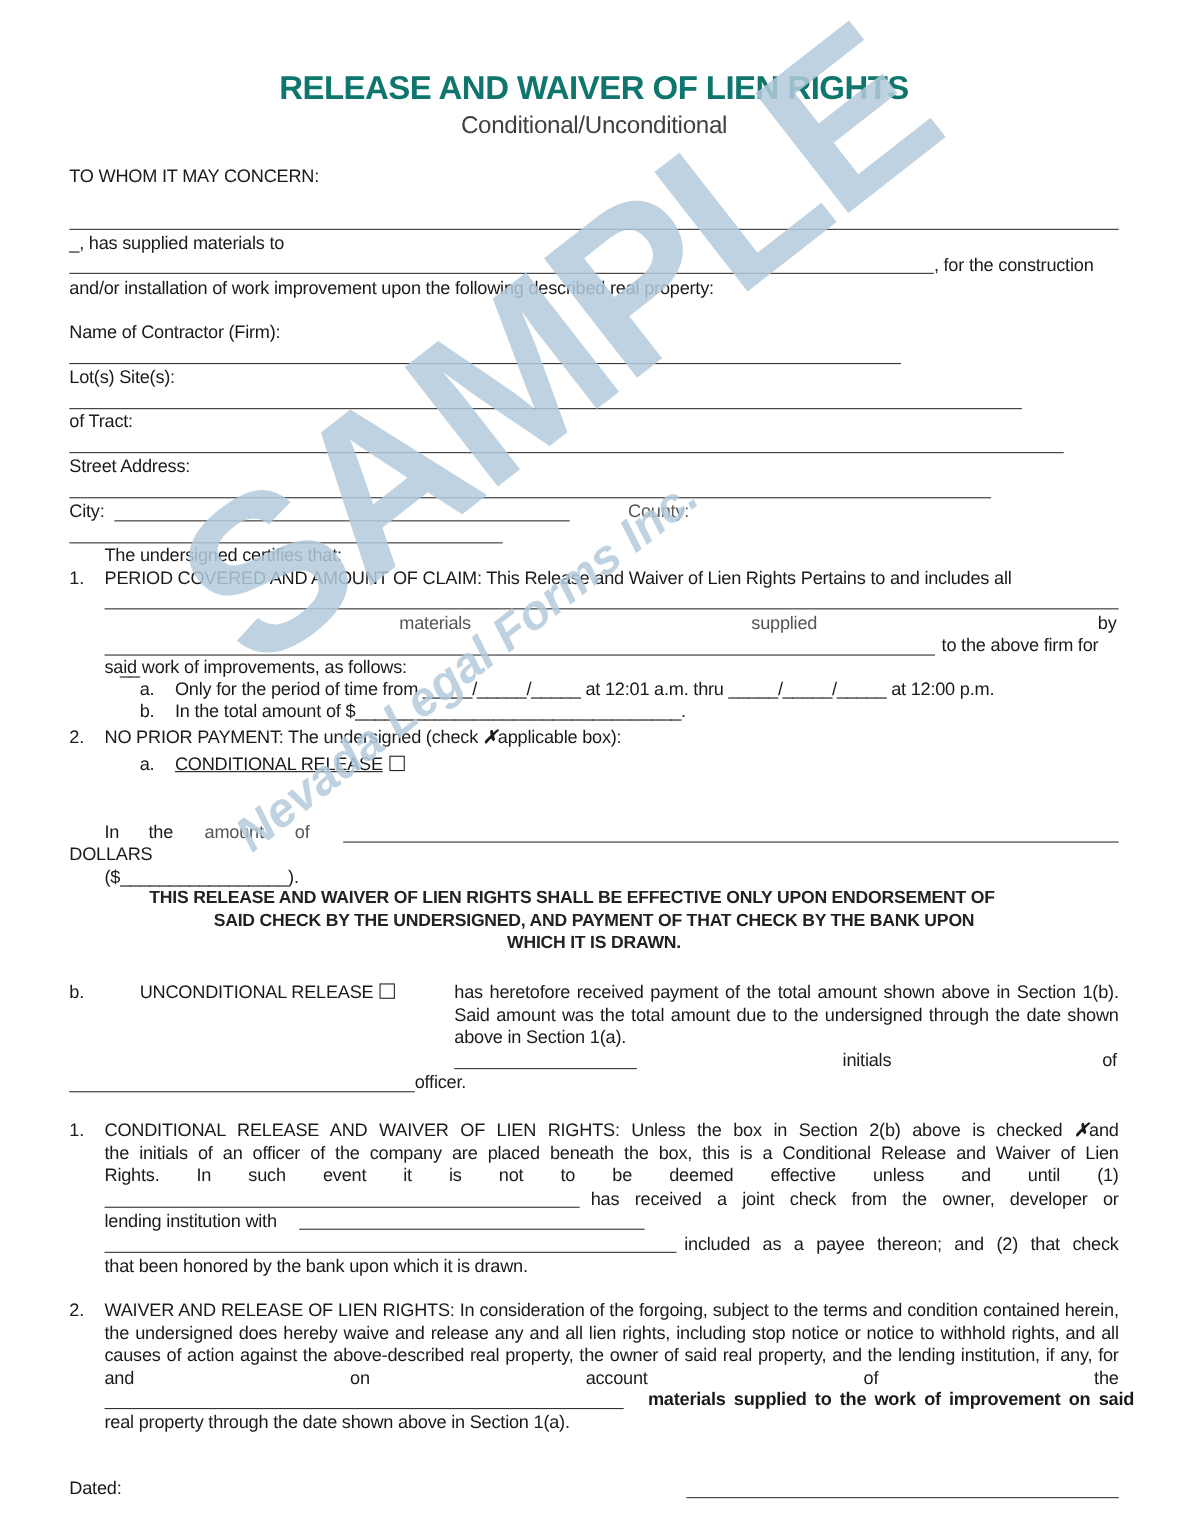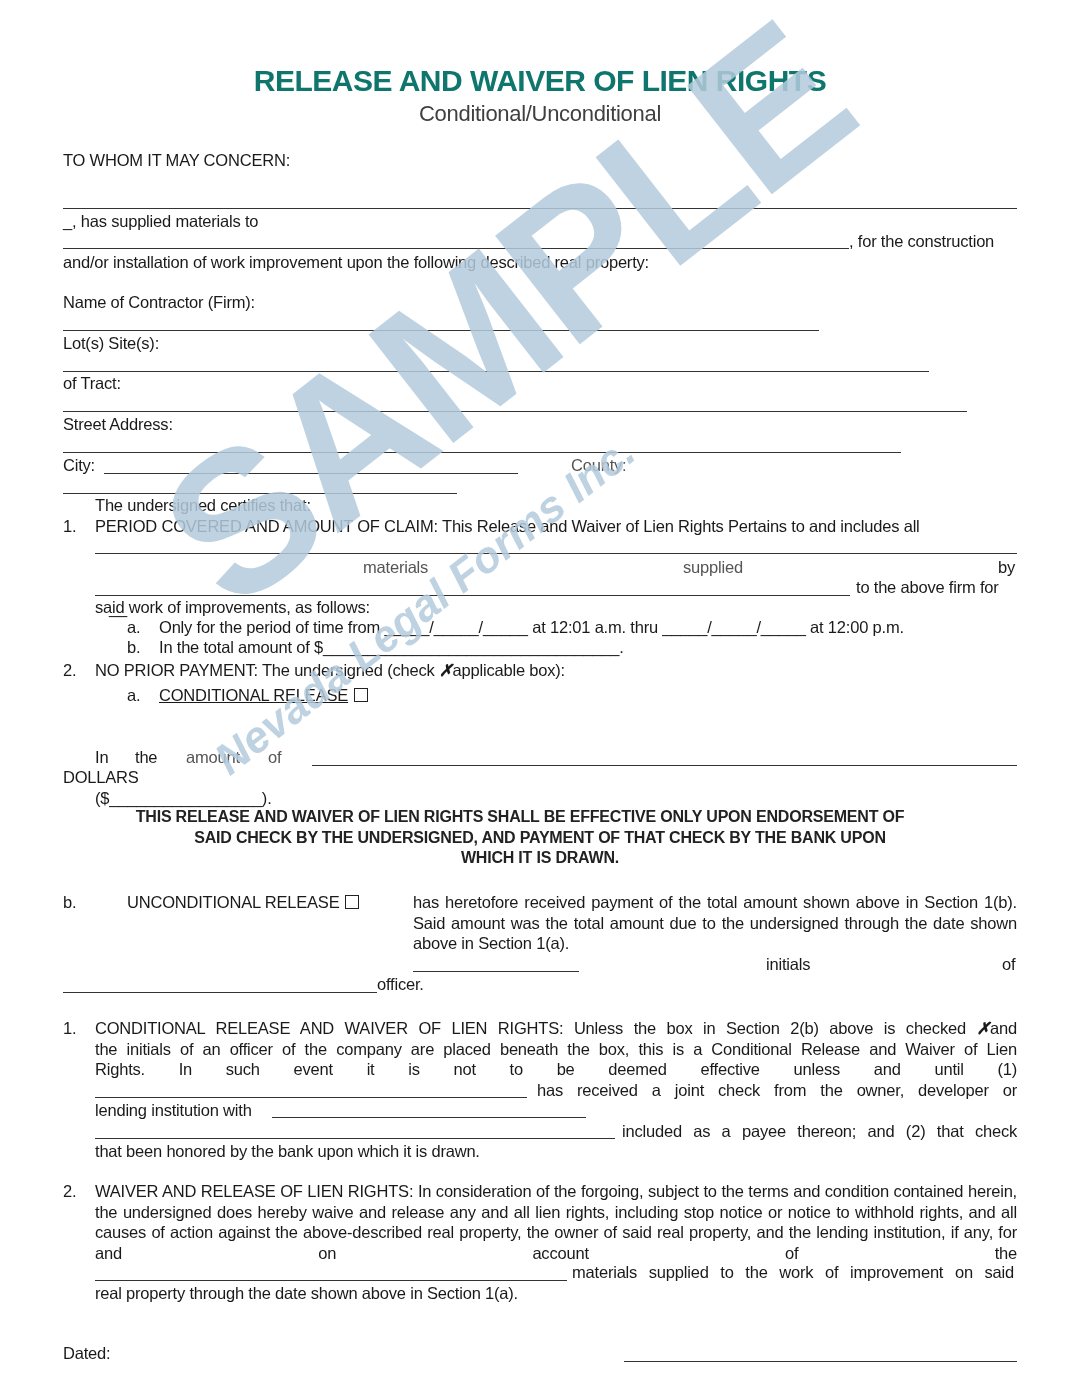--- a/index.html
+++ b/index.html
@@ -120,21 +120,21 @@
   <div class="j jl" style="left:537px; top:1080px; width:480px;">has received a joint check from the owner, developer or</div>
   <div class="t" style="left:95px; top:1100px;">lending institution with</div>
   <div class="line" style="left:272px; top:1117px; width:314px;"></div>
   <div class="line" style="left:95px; top:1138px; width:520px;"></div>
   <div class="j jl" style="left:622px; top:1121px; width:395px;">included as a payee thereon; and (2) that check</div>
   <div class="t" style="left:95px; top:1141px;">that been honored by the bank upon which it is drawn.</div>
 
   <div class="t" style="left:63px; top:1181px;">2.</div>
   <div class="j jl" style="left:95px; top:1181px; width:922px;">WAIVER AND RELEASE OF LIEN RIGHTS: In consideration of the forgoing, subject to the terms and condition contained herein, the undersigned does hereby waive and release any and all lien rights, including stop notice or notice to withhold rights, and all causes of action against the above-described real property, the owner of said real property, and the lending institution, if any, for and on account of the</div>
   <div class="line" style="left:95px; top:1280px; width:472px;"></div>
-  <div class="j jl" style="left:572px; top:1262px; width:442px;">materials supplied to the work of improvement on said</div>
+  <div class="j jl" style="left:589px; top:1262px; width:442px;font-weight:bold;">materials supplied to the work of improvement on said</div>
   <div class="t" style="left:95px; top:1283px;">real property through the date shown above in Section 1(a).</div>
 
   <div class="t" style="left:63px; top:1343px;">Dated:</div>
   <div class="line" style="left:624px; top:1361px; width:393px;"></div>
 
   <div class="wm wm-sample">SAMPLE</div>
   <div class="wm wm-company">Nevada Legal Forms Inc.</div>
 </div>
 
 </body></html>

